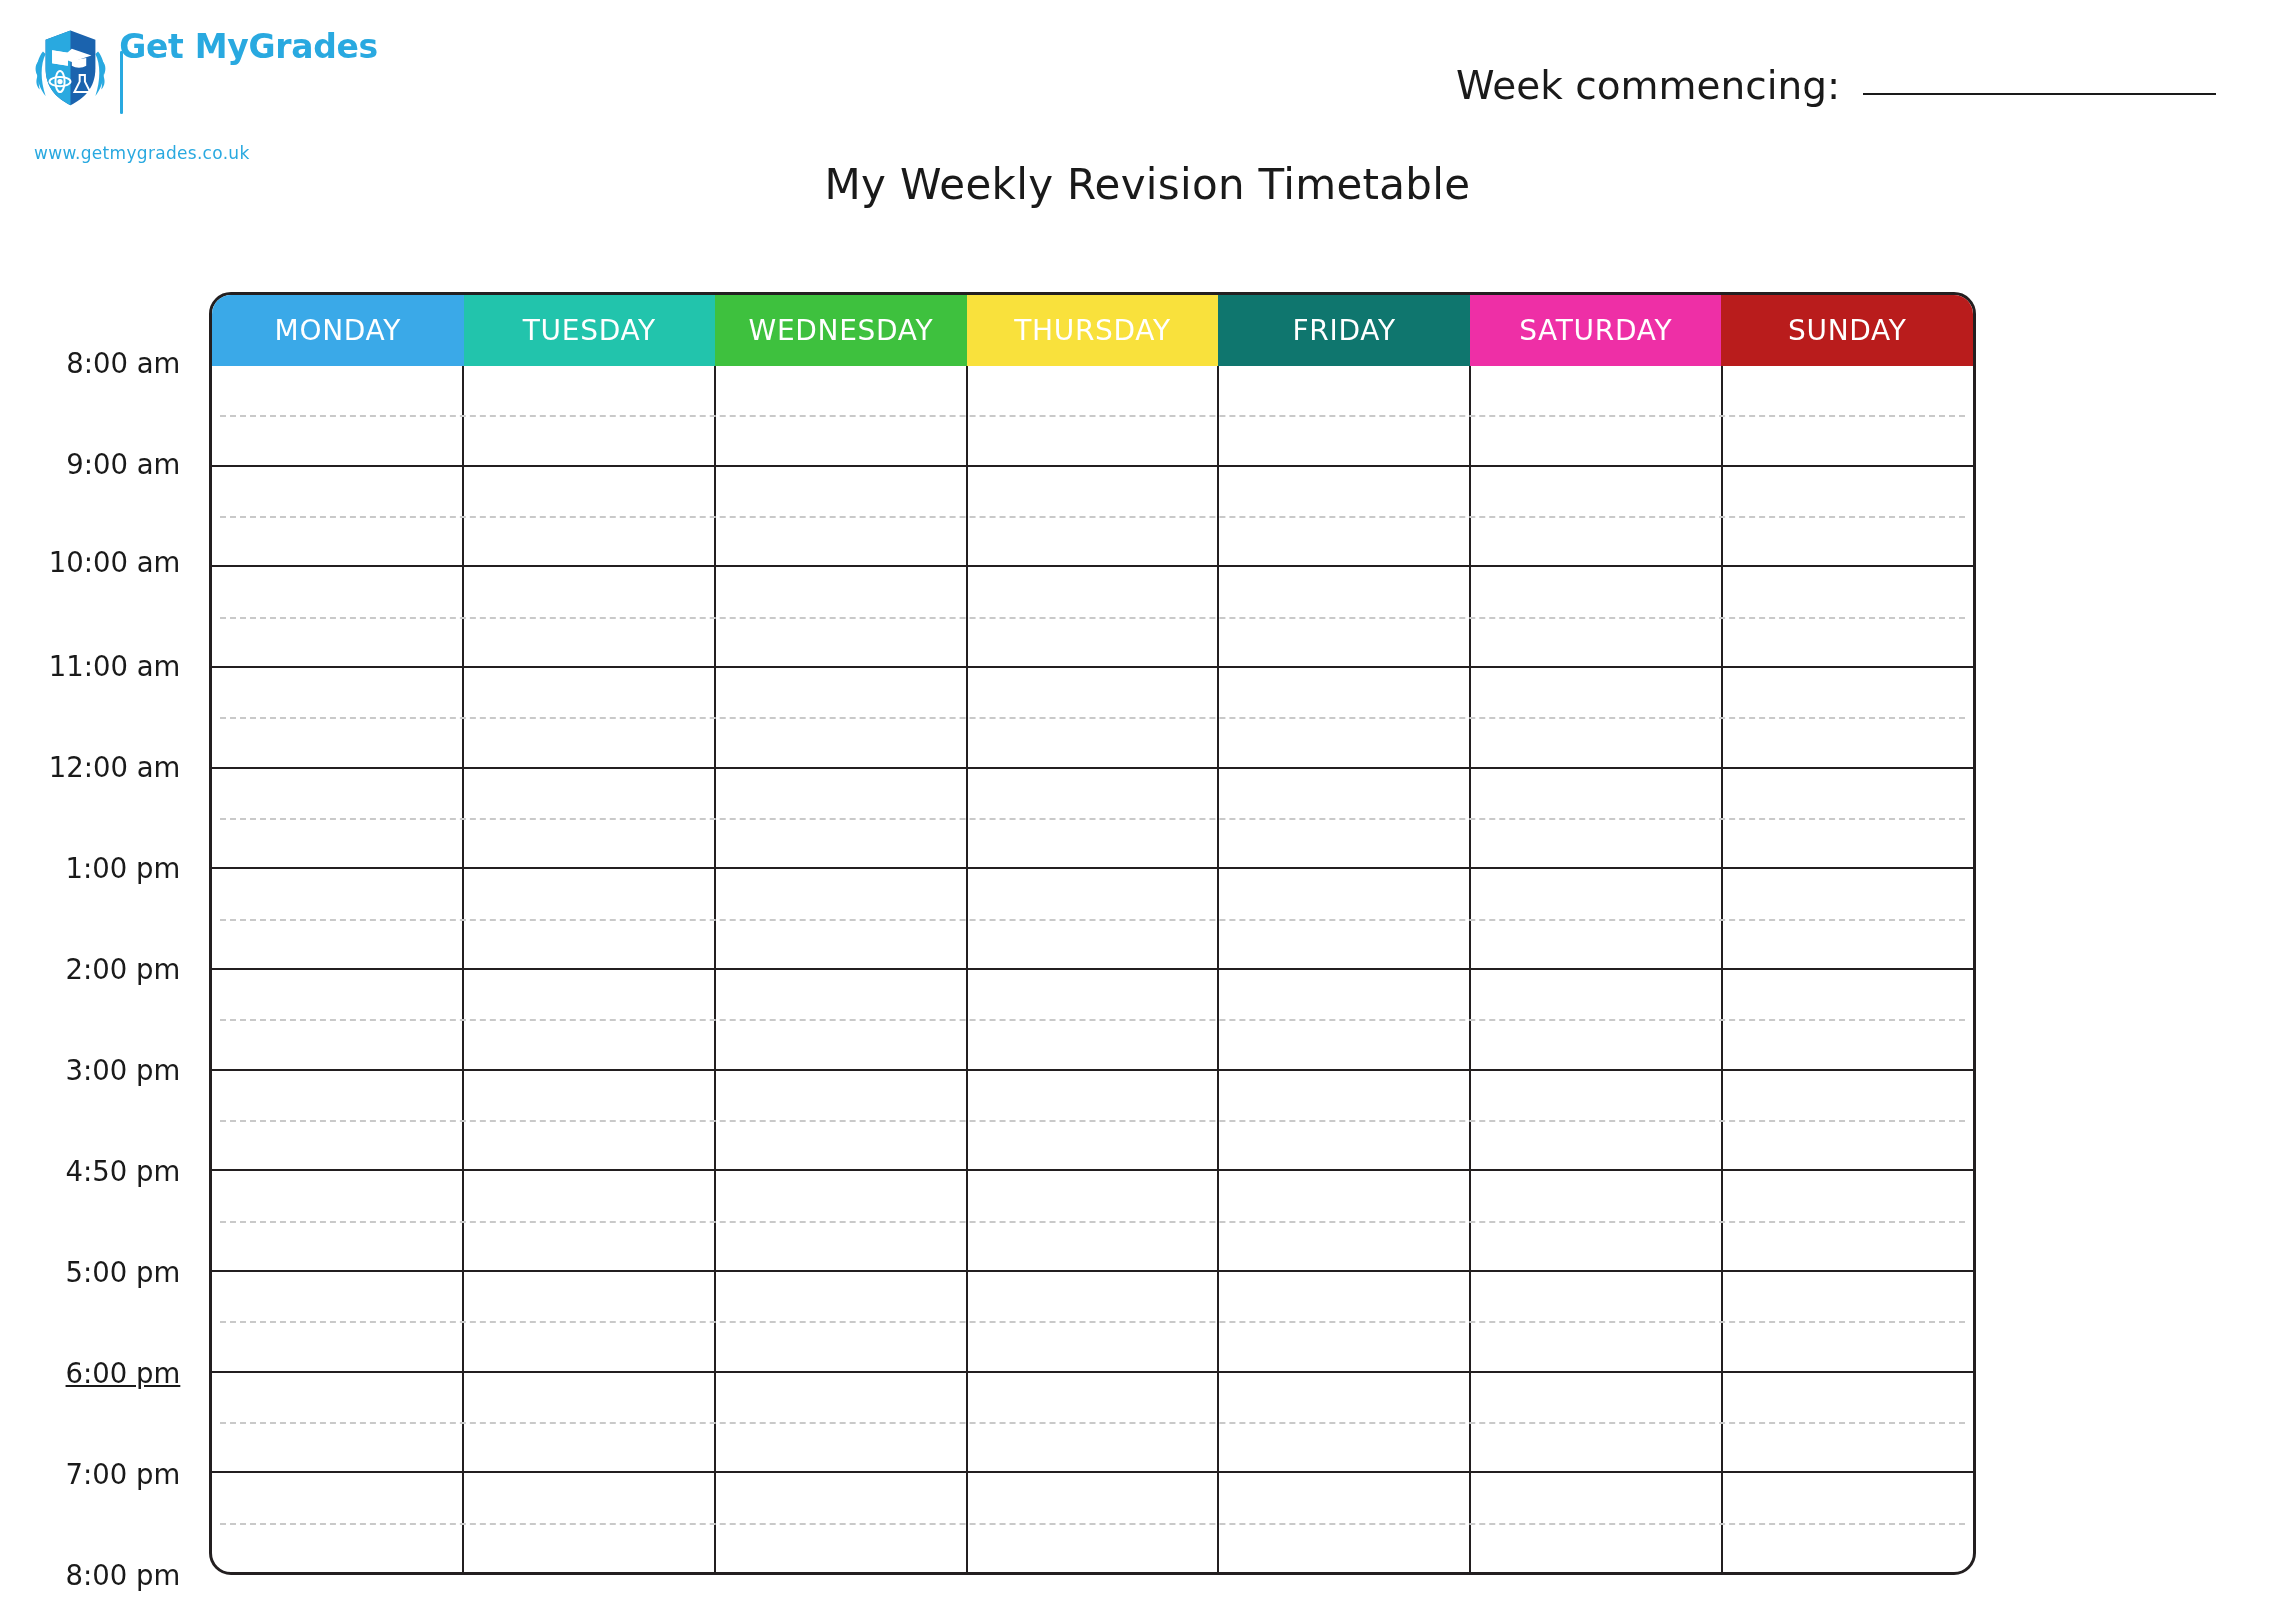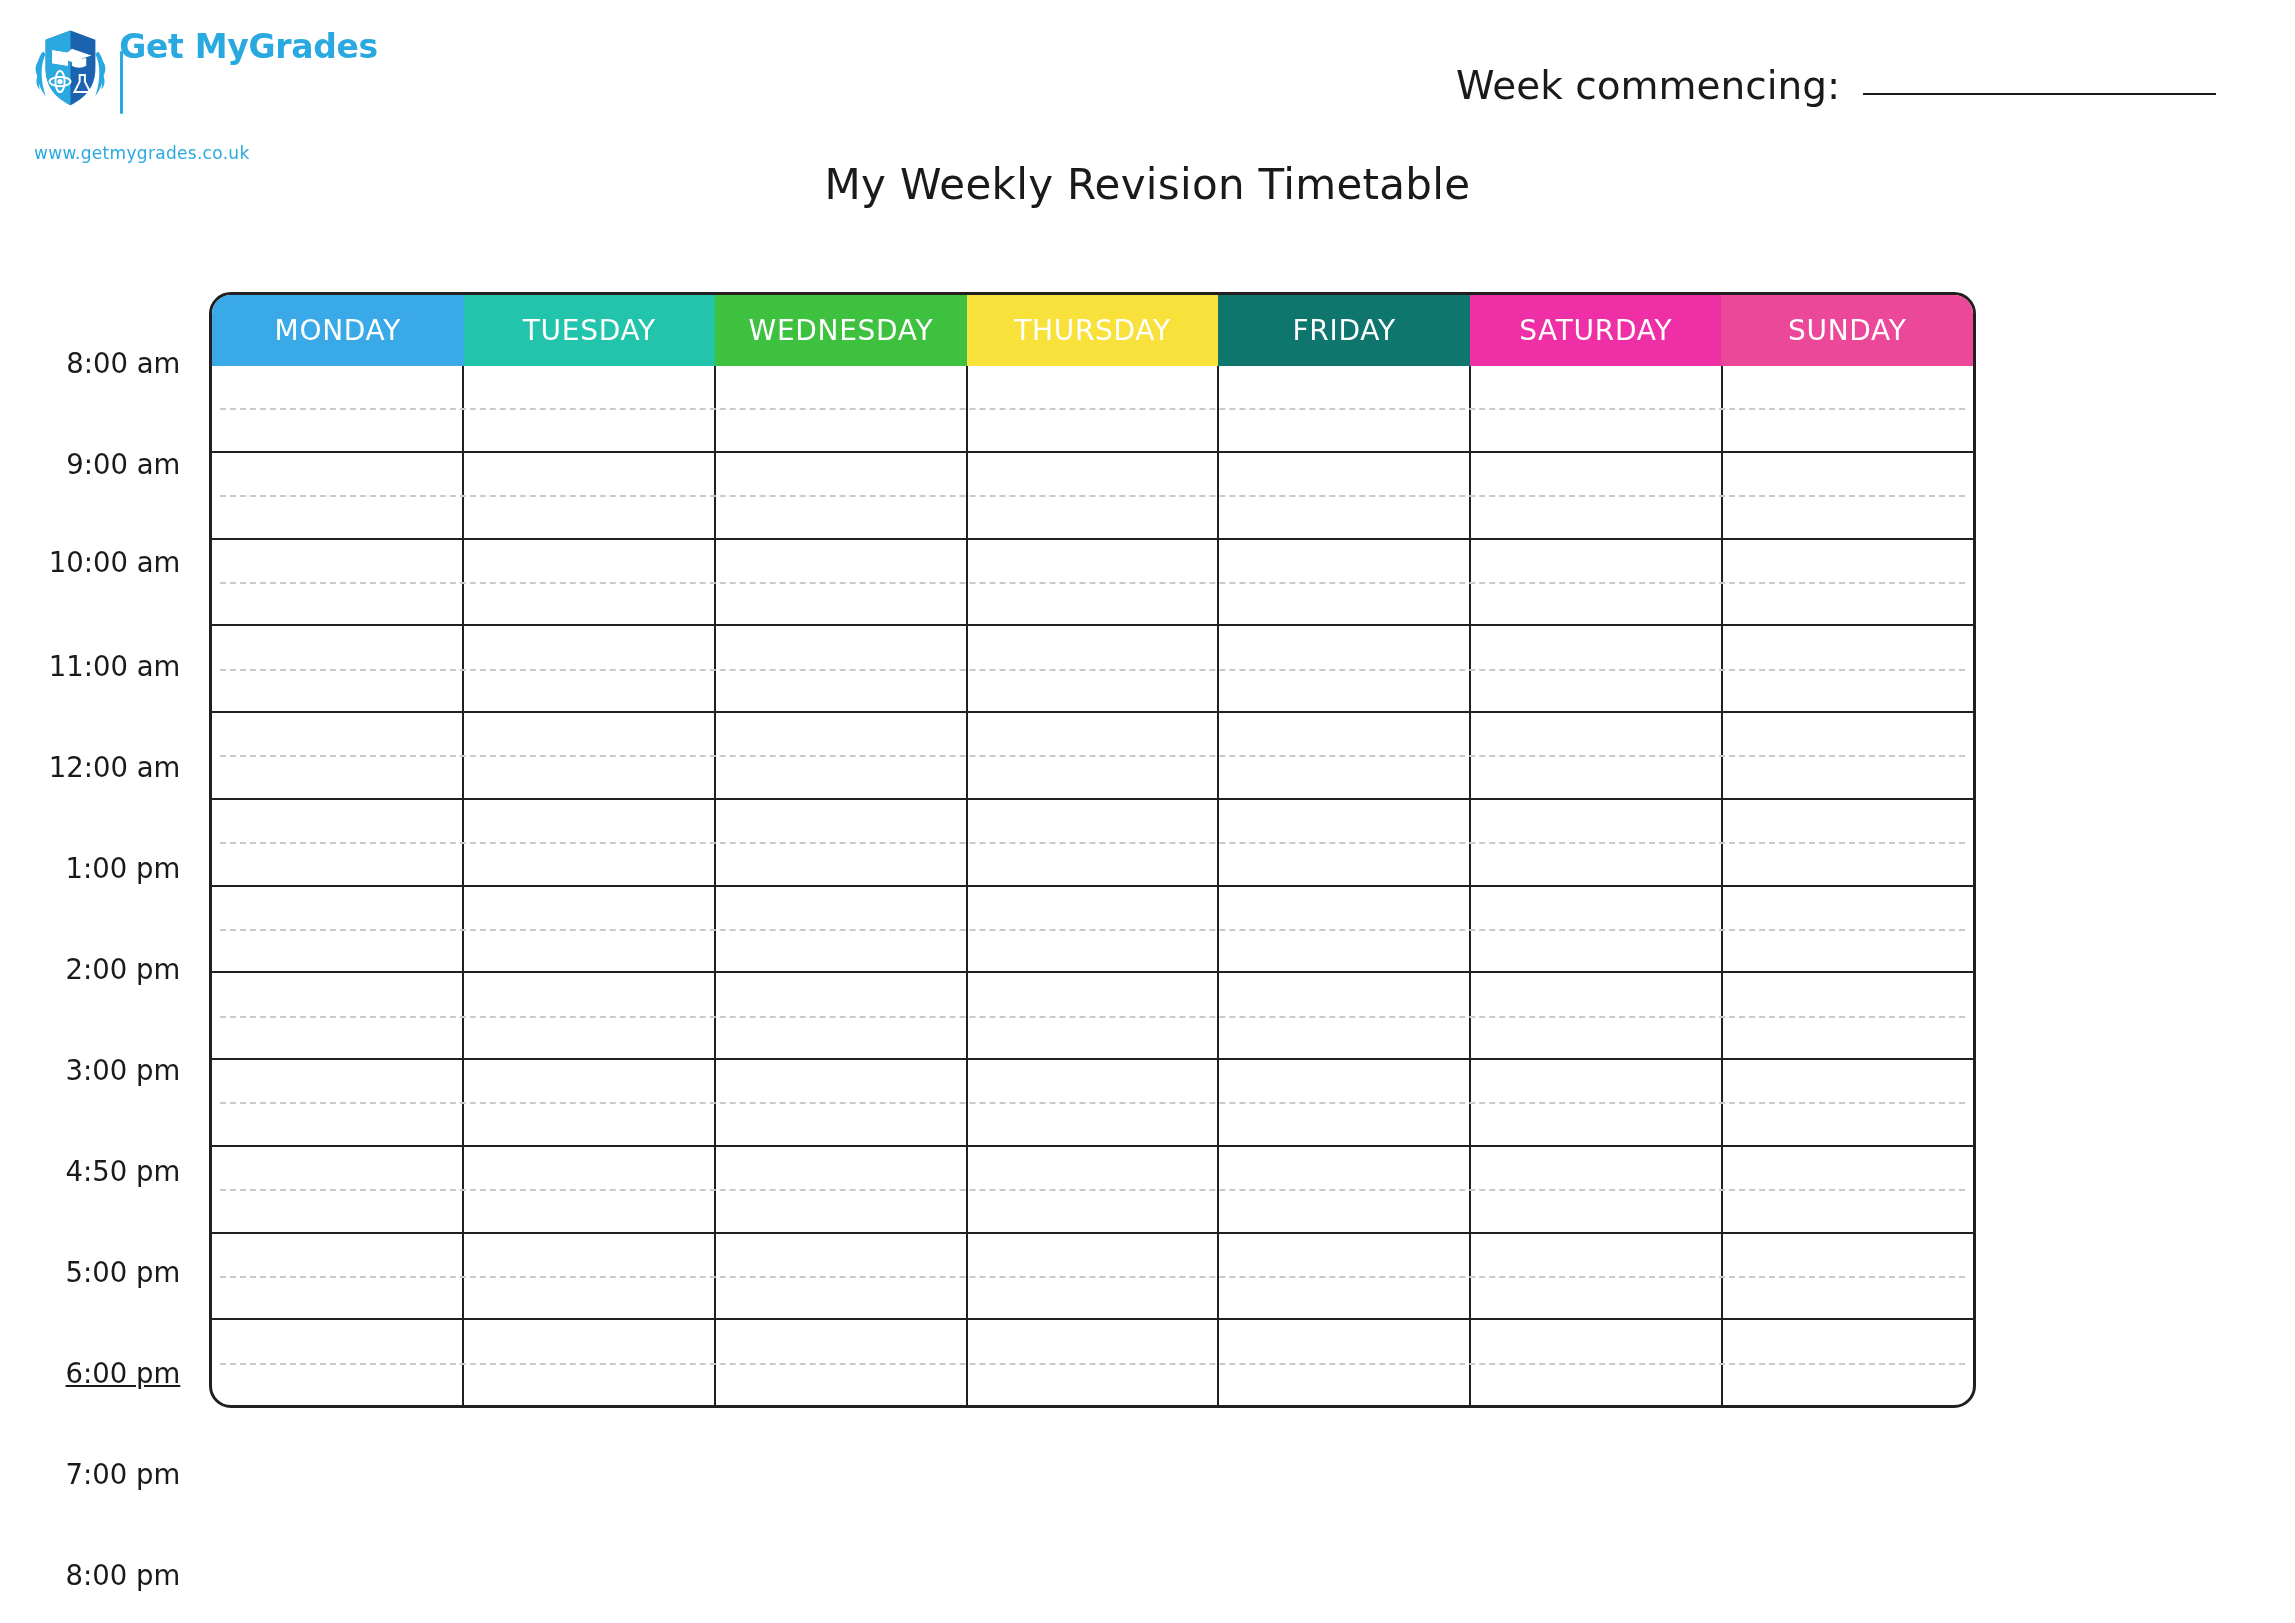--- a/index.html
+++ b/index.html
@@ -88,21 +88,21 @@
     color: #1a1a1a;
     letter-spacing: 0.3px;
   }
 
   
   .grid-wrap {
     position: absolute;
     left: 209px;
     top: 292px;
     width: 1767px;
-    height: 1116px;
+    height: 1283px;
   }
   .table-frame {
     position: absolute;
     inset: 0;
     border: 3.3px solid #231f20;
     border-radius: 22px;
     box-sizing: border-box;
     overflow: hidden;
     background: #ffffff;
   }
@@ -241,21 +241,21 @@
 
 <div class="grid-wrap">
   <div class="table-frame">
     <div class="header-row">
         <div class="day-cell" style="background: rgb(58, 169, 232);">MONDAY</div>
         <div class="day-cell" style="background: rgb(34, 196, 172);">TUESDAY</div>
         <div class="day-cell" style="background: rgb(62, 193, 62);">WEDNESDAY</div>
         <div class="day-cell" style="background: rgb(249, 225, 60);">THURSDAY</div>
         <div class="day-cell" style="background: #0f766e;">FRIDAY</div>
         <div class="day-cell" style="background: rgb(238, 47, 166);">SATURDAY</div>
-        <div class="day-cell" style="background: #ec4899;">SUNDAY</div>
+        <div class="day-cell" style="background: #b91c1c;">SUNDAY</div>
       </div>
     <div class="body-rows">
         <div class="hour-row">
           <div class="hour-cell"></div>
           <div class="hour-cell"></div>
           <div class="hour-cell"></div>
           <div class="hour-cell"></div>
           <div class="hour-cell"></div>
           <div class="hour-cell"></div>
           <div class="hour-cell"></div>

